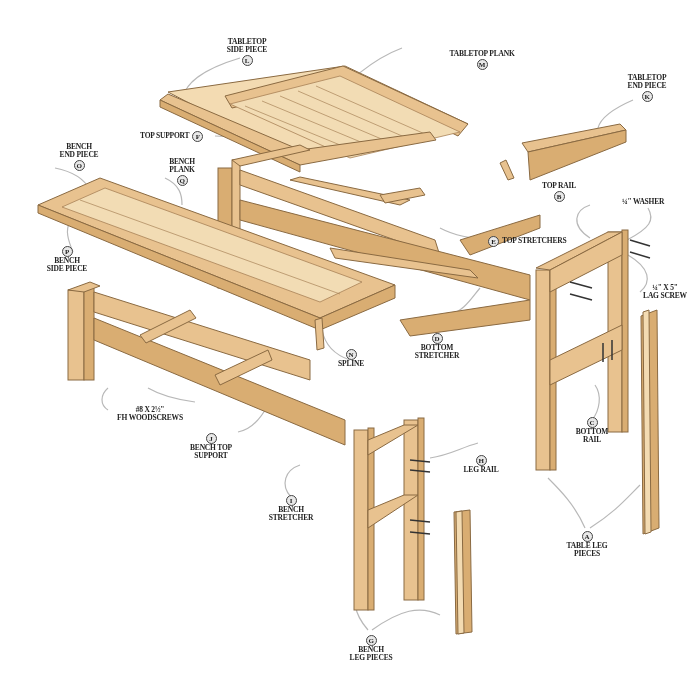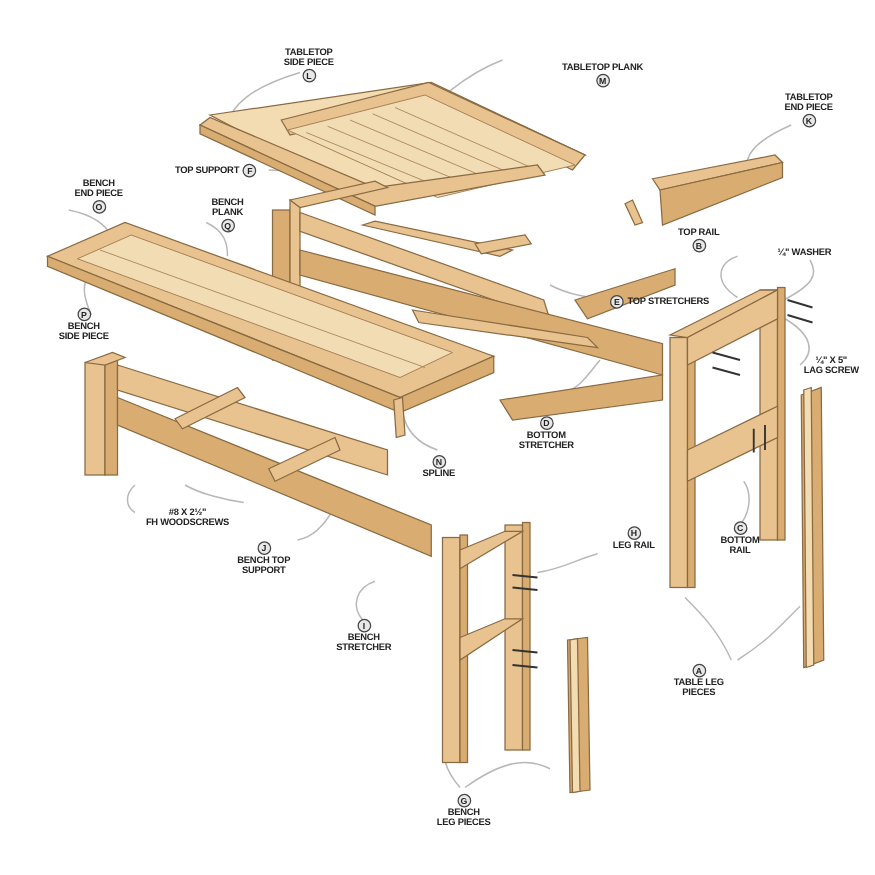--- a/index.html
+++ b/index.html
@@ -1,18 +1,18 @@
 <!DOCTYPE html>
 <html><head>
 <meta charset="utf-8">
 <style>
   html,body{margin:0;padding:0;background:#ffffff;}
   #canvas{position:relative;width:700px;height:700px;overflow:hidden;background:#ffffff;font-family:"Liberation Sans",sans-serif;}
   svg.art{position:absolute;left:0;top:0;}
-  .lbl{position:absolute;text-align:center;font-family:Liberation Sans, sans-serif;font-weight:bold;font-size:7.5px;line-height:8px;color:#222;letter-spacing:-0.2px;text-transform:uppercase;white-space:pre-line;}
+  .lbl{position:absolute;text-align:center;font-family:Liberation Serif, serif;font-weight:bold;font-size:7.5px;line-height:8px;color:#222;letter-spacing:-0.2px;text-transform:uppercase;white-space:pre-line;}
   .lbl.inline{white-space:nowrap;}
   .tag{display:inline-block;width:11px;height:11px;border-radius:50%;border:1.2px solid #444;background:#e8e8e8;font-size:7px;line-height:11px;text-align:center;color:#222;font-weight:bold;box-sizing:border-box;}
   .lbl .tag{margin:1px auto 0 auto;display:block;}
   .inline .tag{display:inline-block;margin:0 3px;vertical-align:middle;}
   .wood{fill:#e8c28f;stroke:#8a6a42;stroke-width:1;}
   .wood2{fill:#d9ad72;stroke:#8a6a42;stroke-width:1;}
   .wood3{fill:#f3dbb2;stroke:#8a6a42;stroke-width:1;}
   .plank{fill:#f2dcb4;stroke:#a88257;stroke-width:0.8;}
   .lead{fill:none;stroke:#b8b8b8;stroke-width:1.2;}
   .bolt{stroke:#333;stroke-width:1.5;}
@@ -145,29 +145,29 @@
 END PIECE</span><span class="tag">O</span></div>
 <div class="lbl" style="left:164px;top:158px;width:36px;"><span>BENCH
 PLANK</span><span class="tag">Q</span></div>
 <div class="lbl" style="left:44px;top:245px;width:46px;"><span class="tag">P</span><span>BENCH
 SIDE PIECE</span></div>
 <div class="lbl" style="left:538px;top:182px;width:42px;"><span>TOP RAIL</span><span class="tag">B</span></div>
 <div class="lbl inline" style="left:622px;top:198px;"><span>¼" WASHER</span></div>
 <div class="lbl" style="left:640px;top:284px;width:50px;"><span>¼" x 5"
 LAG SCREW</span></div>
 <div class="lbl inline" style="left:485px;top:236px;"><span class="tag">E</span><span>TOP STRETCHERS</span></div>
-<div class="lbl" style="left:336px;top:363px;width:30px;"><span class="tag">N</span><span>SPLINE</span></div>
+<div class="lbl" style="left:336px;top:348px;width:30px;"><span class="tag">N</span><span>SPLINE</span></div>
 <div class="lbl" style="left:412px;top:332px;width:50px;"><span class="tag">D</span><span>BOTTOM
 STRETCHER</span></div>
 <div class="lbl" style="left:110px;top:406px;width:80px;"><span>#8 x 2½"
 Fh WOODSCREWS</span></div>
 <div class="lbl" style="left:184px;top:432px;width:54px;"><span class="tag">J</span><span>BENCH TOP
 SUPPORT</span></div>
-<div class="lbl" style="left:462px;top:420px;width:38px;margin-left:26px;"><span class="tag">H</span><span>LEG RAIL</span></div>
+<div class="lbl" style="left:462px;top:454px;width:38px;"><span class="tag">H</span><span>LEG RAIL</span></div>
 <div class="lbl" style="left:574px;top:416px;width:36px;"><span class="tag">C</span><span>BOTTOM
 RAIL</span></div>
 <div class="lbl" style="left:266px;top:494px;width:50px;"><span class="tag">I</span><span>BENCH
 STRETCHER</span></div>
-<div class="lbl" style="left:534px;top:530px;width:50px;"><span class="tag">A</span><span>TABLE LEG
+<div class="lbl" style="left:562px;top:530px;width:50px;"><span class="tag">A</span><span>TABLE LEG
 PIECES</span></div>
 <div class="lbl" style="left:346px;top:634px;width:50px;"><span class="tag">G</span><span>BENCH
 LEG PIECES</span></div>
 </div>
 
 </body></html>

